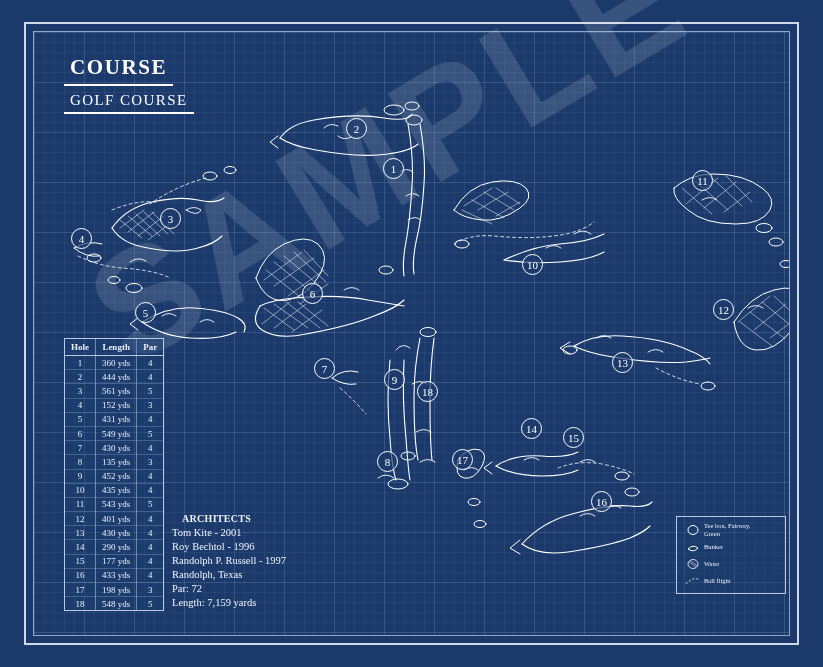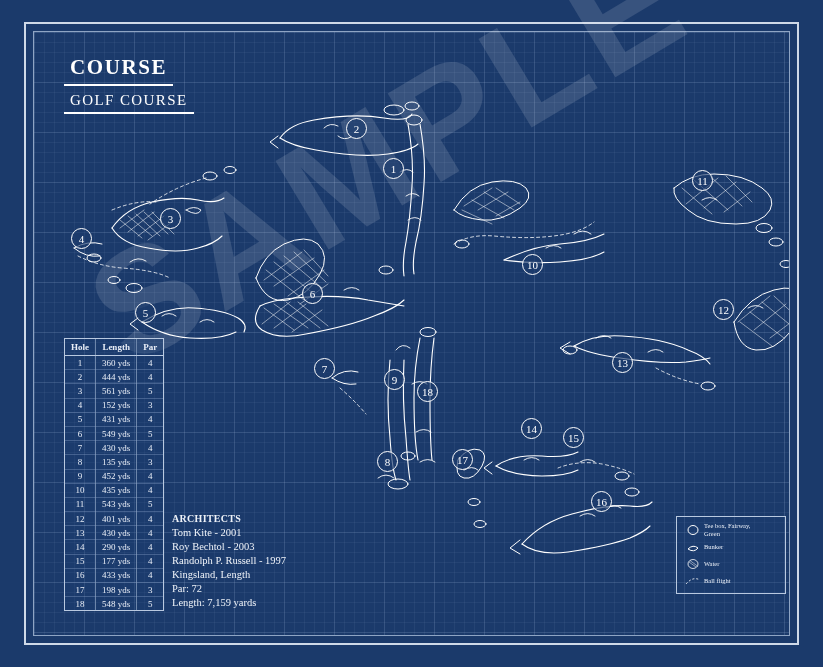--- a/index.html
+++ b/index.html
@@ -126,21 +126,21 @@
   .scorecard th:last-child,.scorecard td:last-child{border-right:none;}
   .scorecard tr:last-child td{border-bottom:none;}
   
   .architects{
     position:absolute;left:172px;top:512px;
     color:#eef2f8;
     font-size:10.5px;
     font-family:"Liberation Serif", serif;
     line-height:14px;
   }
-  .architects .hdr{font-weight:bold;font-size:10px;letter-spacing:.3px;}
+  .architects .hdr{font-weight:bold;font-size:10px;letter-spacing:.3px;margin-left:10px;}
   
   .legend{
     position:absolute;left:676px;top:516px;
     width:108px;height:76px;
     border:1px solid #b9c9e0;
     background:rgba(30,64,115,0.3);
   }
   .legend-row{
     display:flex;align-items:center;
     height:17px;margin-left:5px;
@@ -431,23 +431,23 @@
             <td>5</td>
           </tr>
         </tbody>
     </table>
   </div>
 
   <div class="architects">
     <div class="hdr">ARCHITECTS</div>
     <div id="arch-lines">
         <div>Tom Kite  -  2001</div>
-        <div>Roy Bechtol  -  2003</div>
+        <div>Roy Bechtol  -  1996</div>
         <div>Randolph P. Russell  -  1997</div>
-        <div>Kingsland, Length</div>
+        <div>Randolph, Texas</div>
         <div>Par: 72</div>
         <div>Length: 7,159 yards</div>
       </div>
   </div>
 
   <div class="legend">
     <div id="legend-rows" style="padding-top:4px;">
         <div class="legend-row">
           <span class="sym">
             <svg width="16" height="12">

